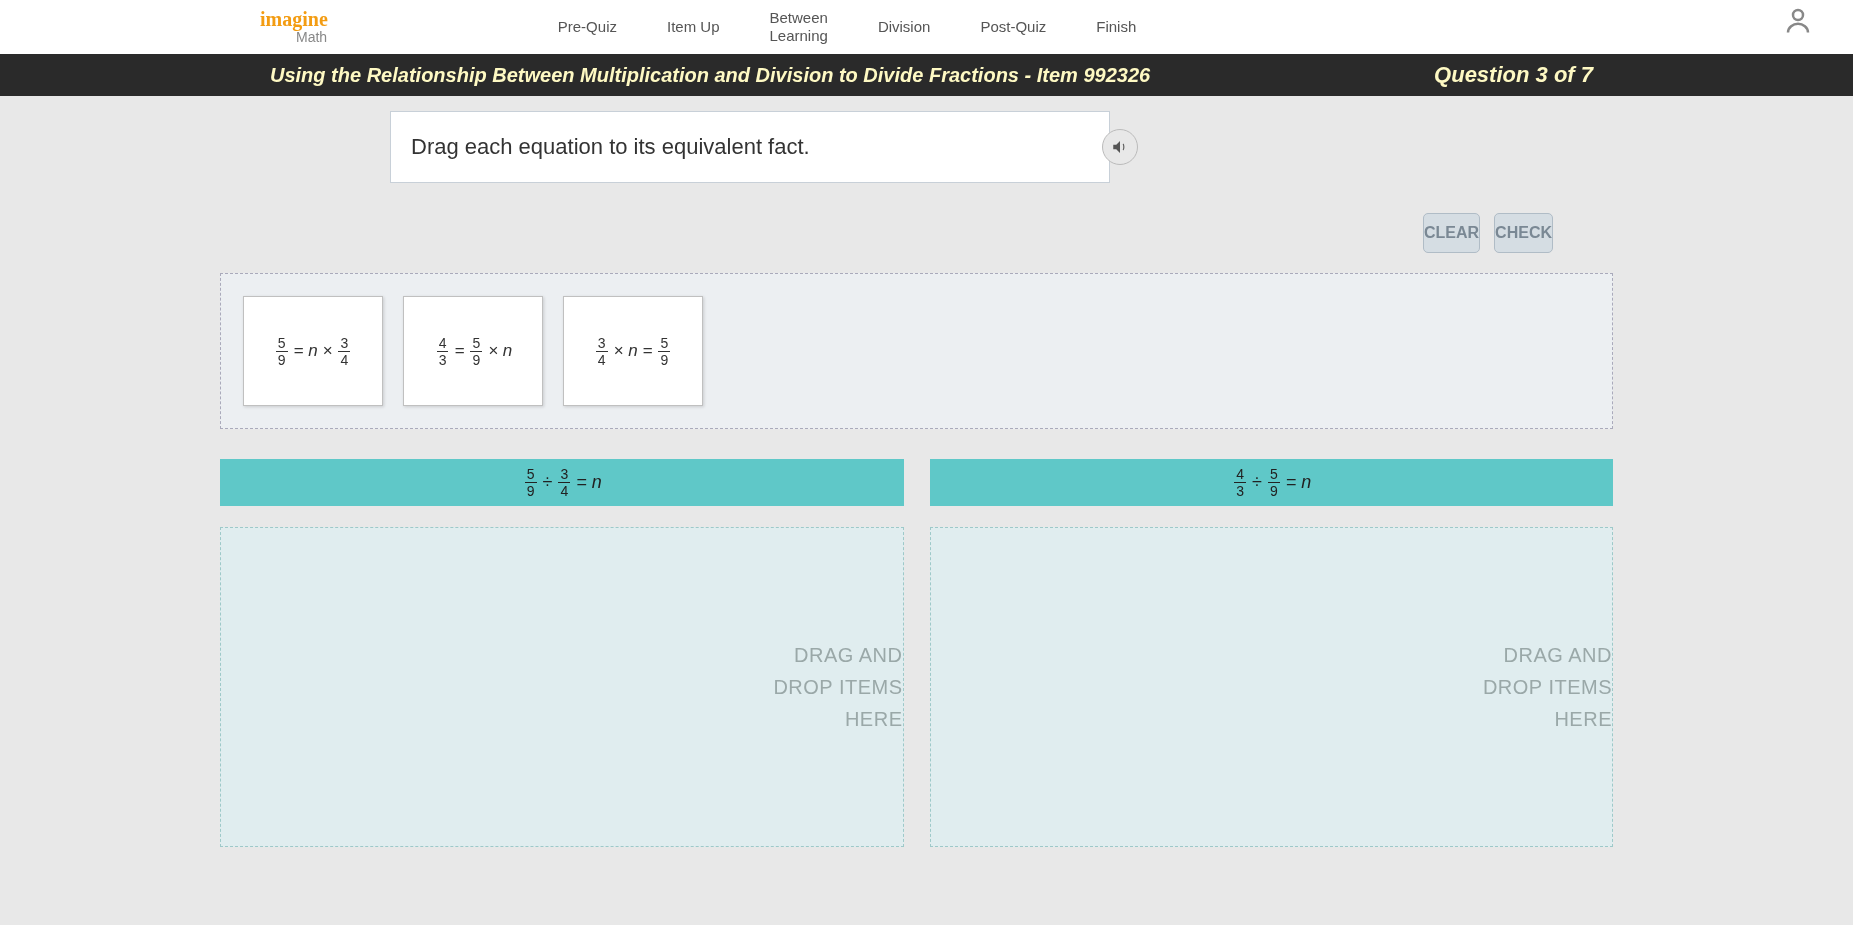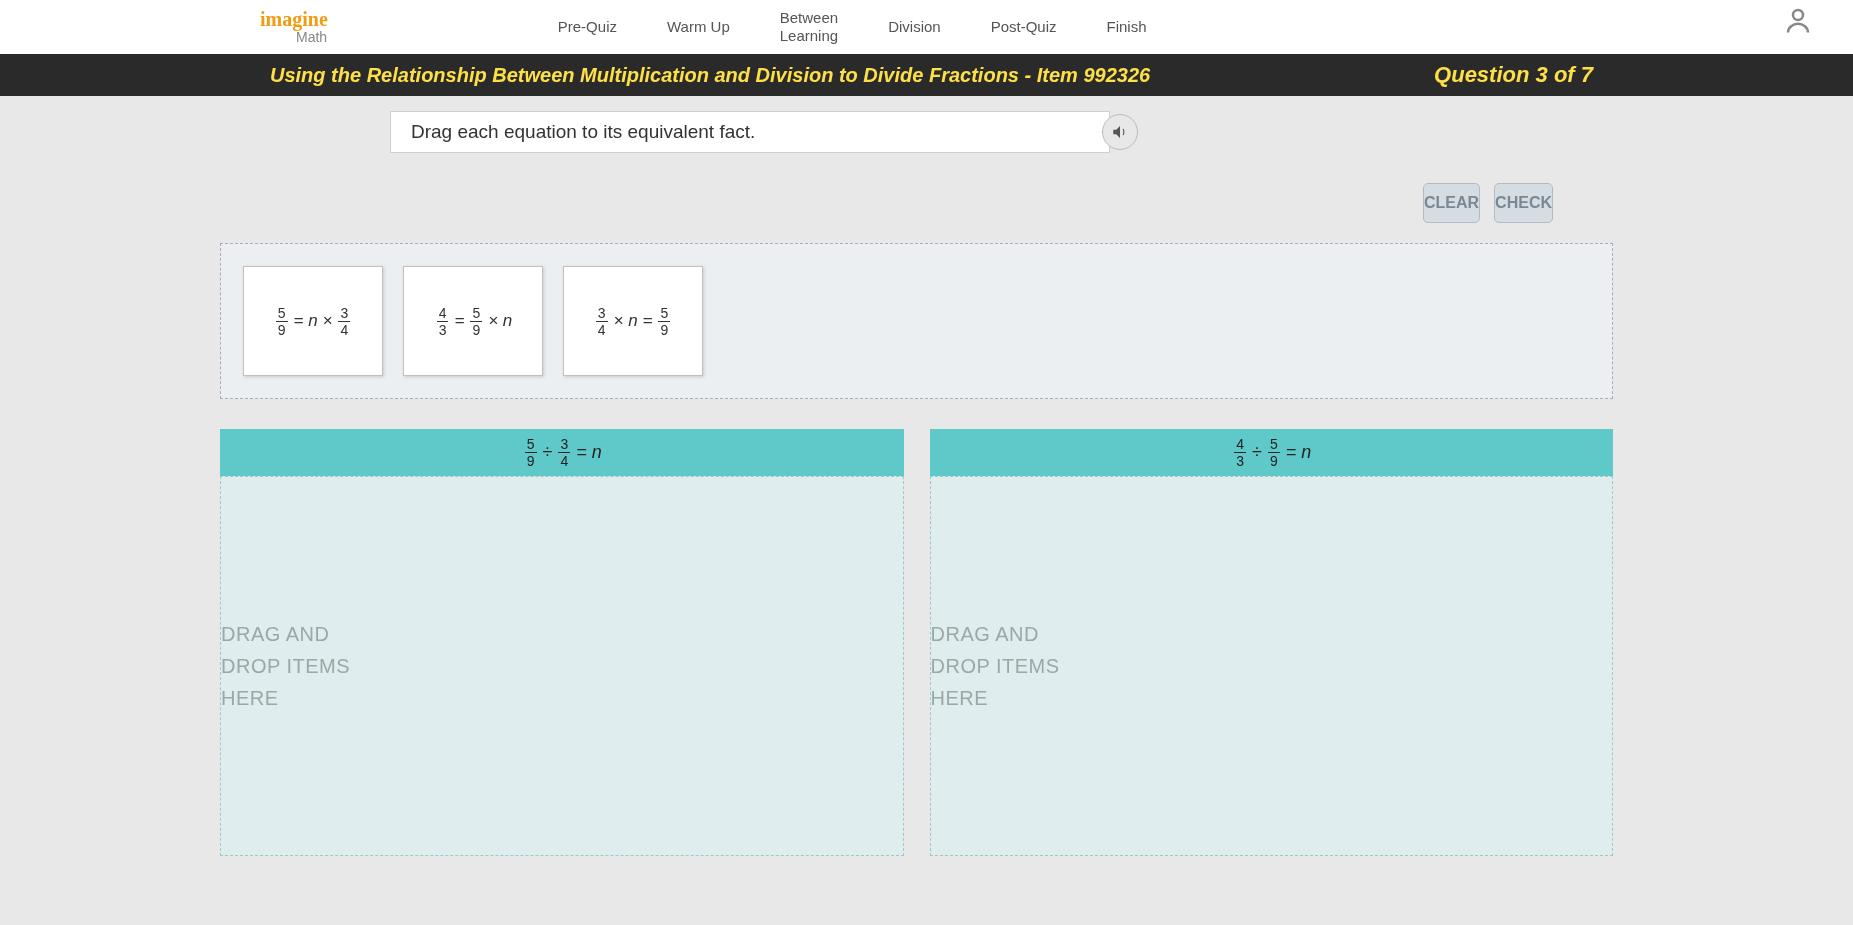--- a/index.html
+++ b/index.html
@@ -40,21 +40,21 @@
     cursor: pointer;
   }
   .avatar-icon {
     width: 30px; height: 30px;
     position: absolute;
     right: 40px; top: 5px;
   }
   .avatar-icon svg { width:100%; height:100%; }
   .title-bar {
     background: #2a2a2a;
-    color: #fde047;
+    color: #fef9c3;
     display: flex;
     align-items: center;
     justify-content: space-between;
     padding: 8px 260px 8px 270px;
     font-size: 20px;
   }
   .title-text { font-weight: bold; font-style: italic; }
   .question-counter { font-weight: bold; font-style: italic; font-size: 22px; }
   .content {
     padding: 15px 260px 0 260px;
@@ -62,22 +62,22 @@
   }
   .instruction-row {
     display: flex;
     align-items: center;
     gap: 12px;
     margin-left: 130px;
   }
   .instruction-box {
     background: #fff;
     border: 1px solid #c8d0d8;
-    padding: 9px 20px;
-    font-size: 19px;
+    padding: 22px 20px;
+    font-size: 22px;
     color: #333;
     width: 720px;
   }
   .audio-btn {
     width: 36px; height: 36px;
     border-radius: 50%;
     background: #e8e8e8;
     border: 1px solid #bbb;
     display: flex; align-items:center; justify-content:center;
     cursor: pointer;
@@ -148,42 +148,43 @@
     padding: 8px 0;
     text-align: center;
     font-size: 18px;
     color: #222;
     display:flex; align-items:center; justify-content:center;
   }
   .drop-header .frac .num { border-bottom-color:#222; }
   .drop-zone {
     border: 1px dashed #9ec9c9;
     background: #e0edef;
-    height: 380px;
+    height: 320px;
     display: flex;
     flex-direction: column;
-    align-items: flex-start;
+    align-items: flex-end;
     justify-content: center;
     color: #9aa8a8;
     font-size: 20px;
     letter-spacing: .5px;
     line-height: 1.6;
     text-align:center;
+    margin-top:21px;
   }
 </style>
 </head>
 <body>
 
 <div class="top-nav">
   <div class="brand-wrap">
     <span class="brand">imagine</span>
     <span class="brand-sub">Math</span>
   </div>
   <div class="nav-item">Pre-Quiz</div>
-  <div class="nav-item">Warm Up</div>
+  <div class="nav-item">Item Up</div>
   <div class="nav-item" style="white-space:pre-line">Between
 Learning</div>
   <div class="nav-item">Division</div>
   <div class="nav-item">Post-Quiz</div>
   <div class="nav-item">Finish</div>
   <div class="avatar-icon">
     <svg viewBox="0 0 24 24" fill="none" stroke="#888" stroke-width="2">
         <circle cx="12" cy="8" r="4"></circle>
         <path d="M4 22c0-4 4-7 8-7s8 3 8 7"></path>
       </svg>

